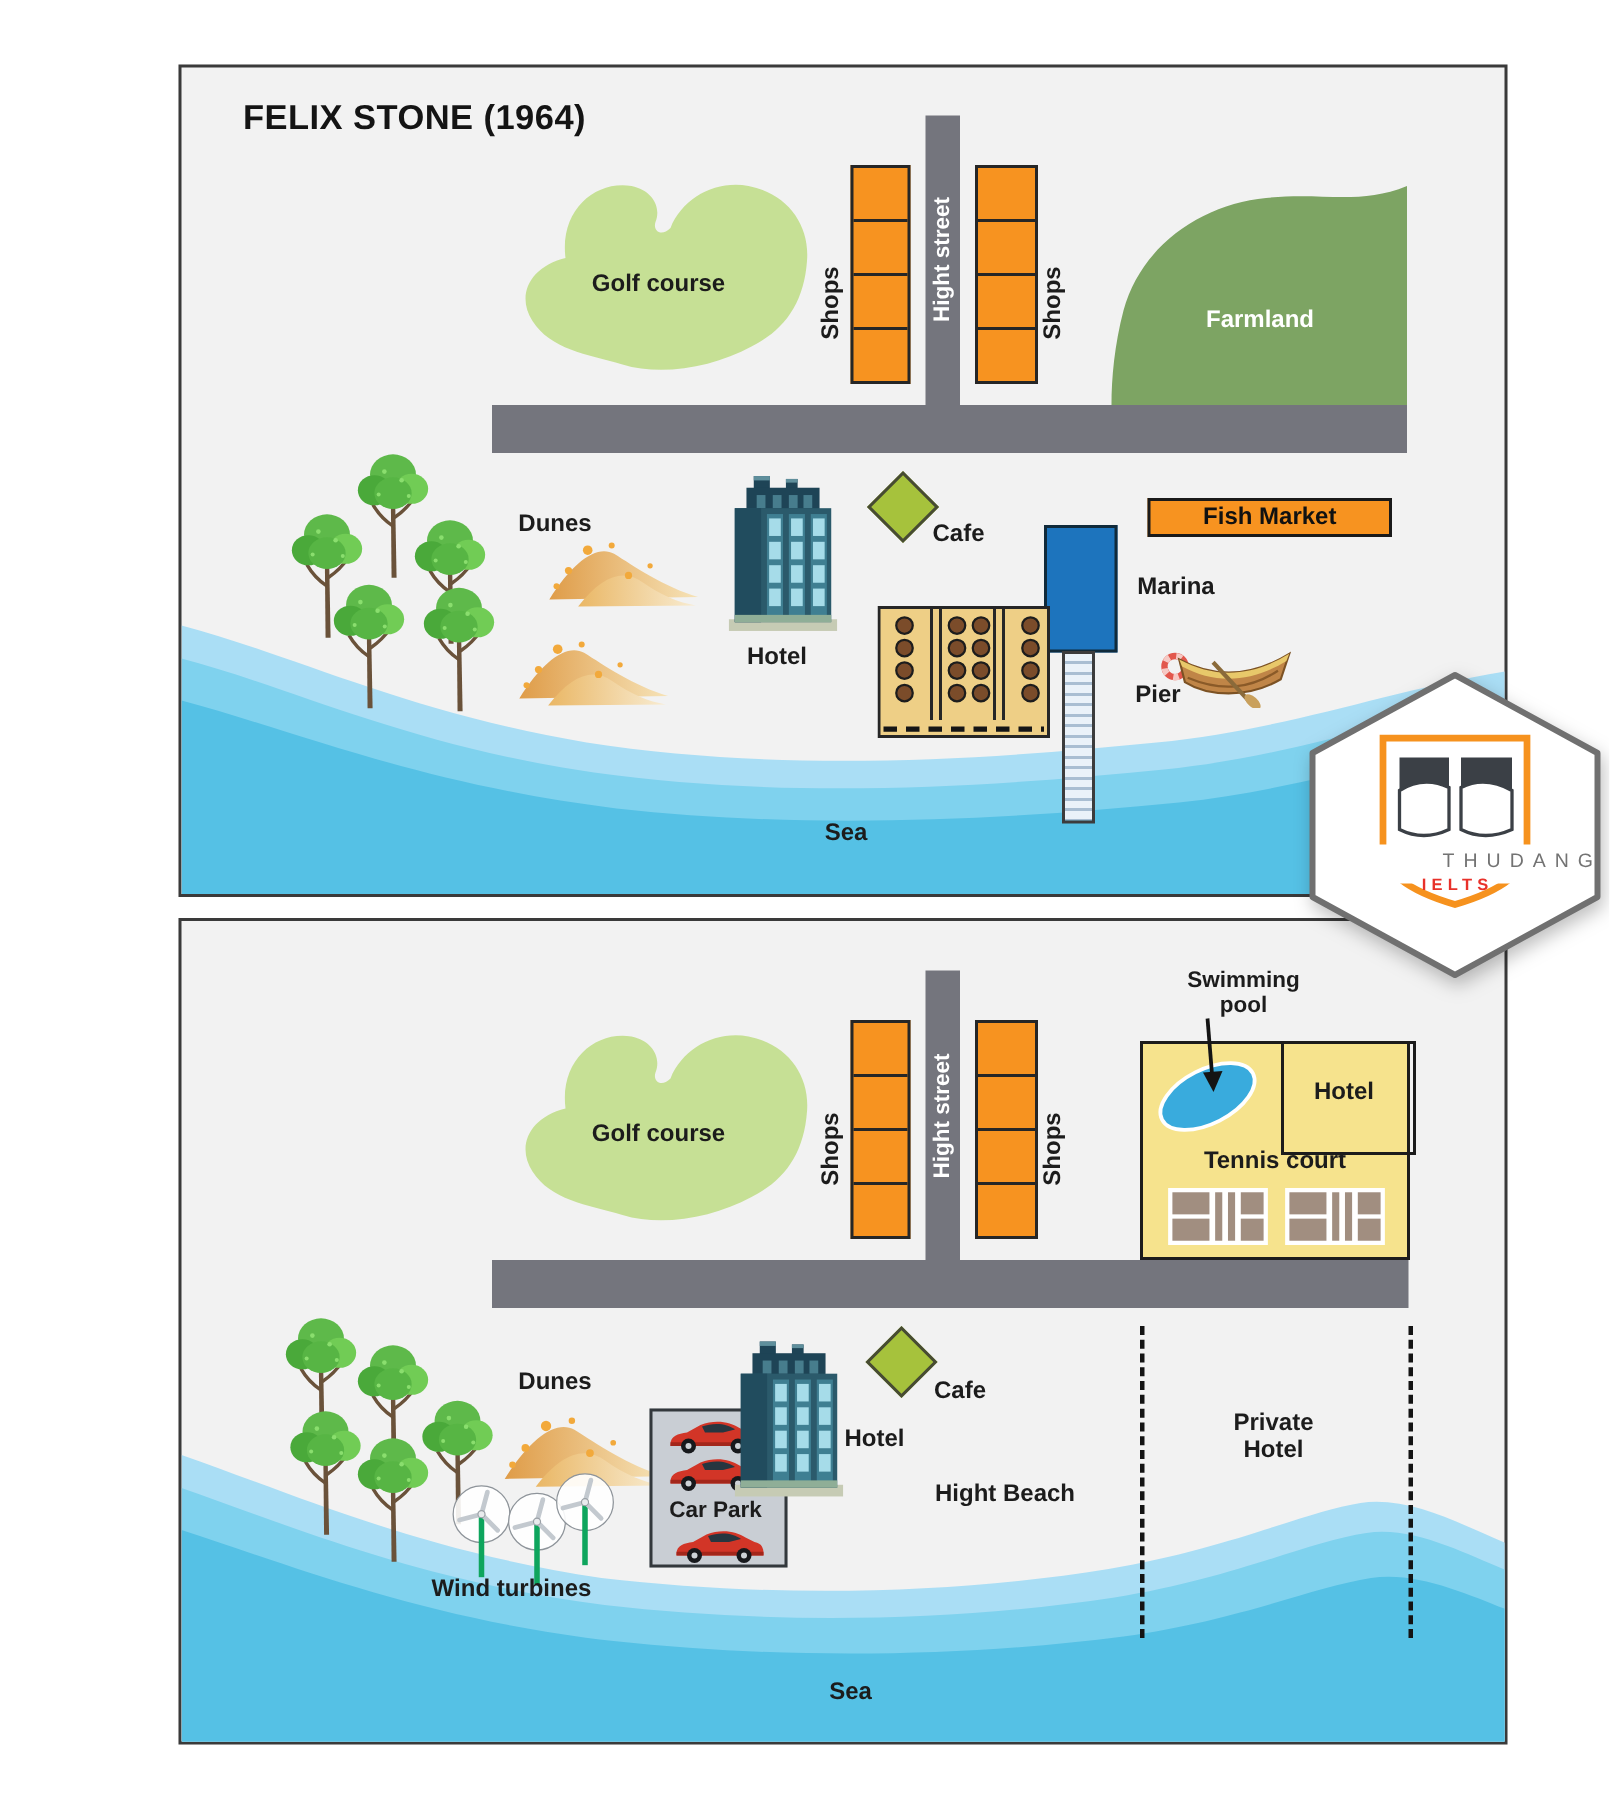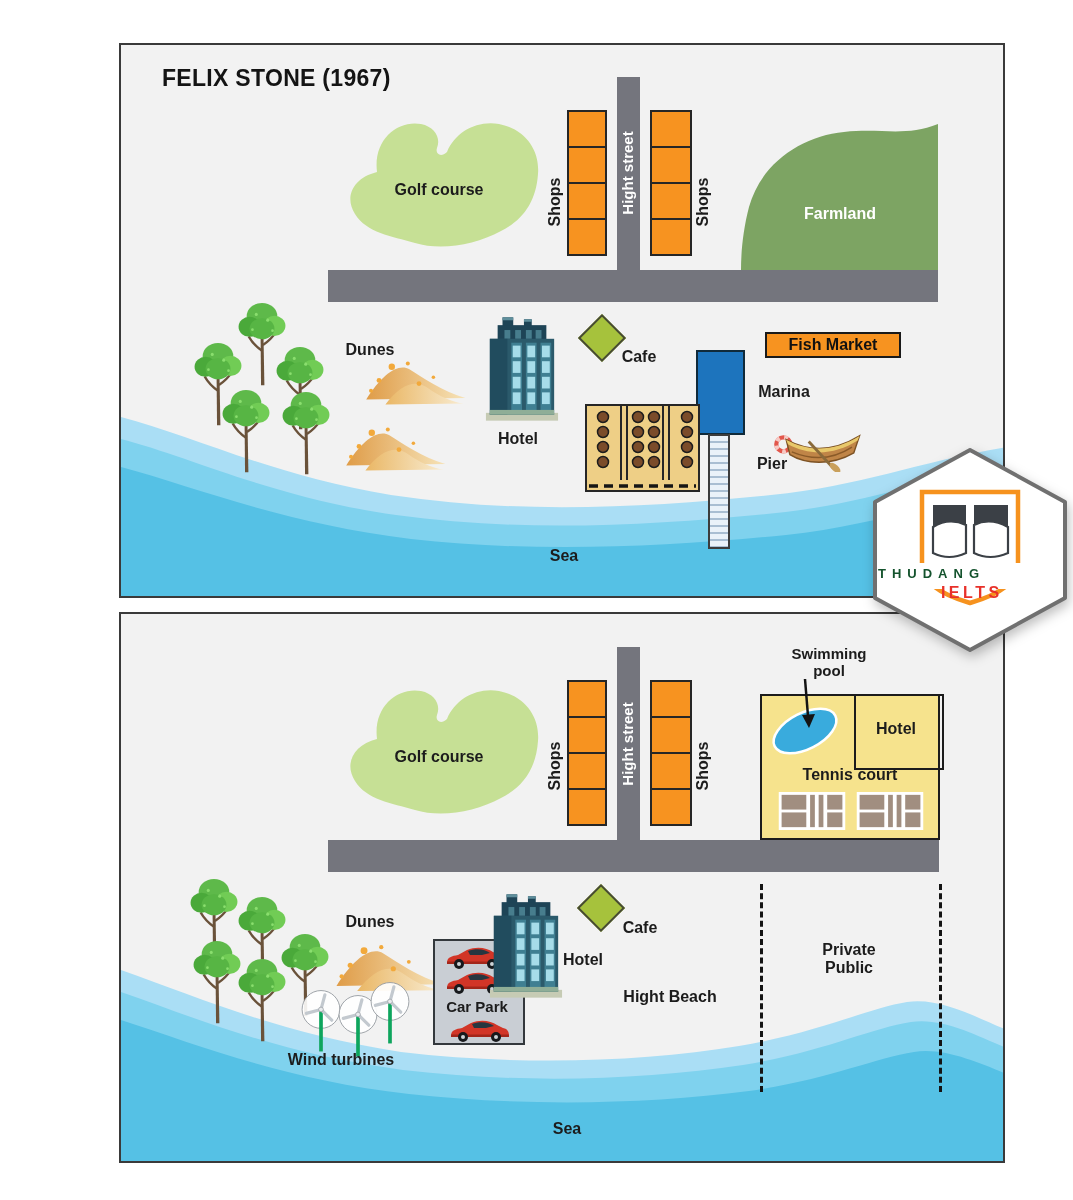--- a/index.html
+++ b/index.html
@@ -23,24 +23,24 @@
   .diamond { position: absolute; width: 34px; height: 34px; background: #a6c23c; border: 2px solid #474b33; transform: rotate(45deg); }
   .marina { position: absolute; background: #1d74bd; border: 2px solid #102a3a; }
   .pier { position: absolute; border: 2px solid #3c3c3c;
           background: repeating-linear-gradient(180deg, #eaf2f9 0 5px, #a9bed2 5px 7px); }
   .dash-v { position: absolute; width: 0; border-left: 3px dashed #141414; }
   .resort { position: absolute; background: #f6e38d; border: 2px solid #1c1c1c; }
   .hotelbox { position: absolute; border: 2px solid #1c1c1c; }
   .carpark { position: absolute; background: #c9ced4; border: 2px solid #33383c; }
   .logo { position: absolute; width: 196px; height: 206px; }
   .logo > svg { position: absolute; left: 0; top: 0; filter: drop-shadow(2px 5px 6px rgba(0,0,0,.25)); }
-  .brand { position: absolute; left: 0; width: 196px; top: 119px; text-align: left; font-weight: 700;
-           font-size: 13px; letter-spacing: 6px; color: #14532d; text-indent: 6px; }
+  .brand { position: absolute; left: 0; width: 196px; top: 119px; text-align: right; font-weight: 400;
+           font-size: 13px; letter-spacing: 6px; color: #737373; text-indent: 6px; }
   .ielts { position: absolute; left: 0; width: 196px; top: 137px; text-align: center; font-weight: 700;
-           font-size: 16px; letter-spacing: 3.5px; color: #e8312a; text-indent: 3.5px; }
+           font-size: 11px; letter-spacing: 3.5px; color: #e8312a; text-indent: 3.5px; }
 </style>
 </head>
 <body>
 
 <svg width="0" height="0" style="position:absolute" aria-hidden="true">
   <defs>
     <linearGradient id="gsand" x1="0" y1="0" x2="1" y2="0">
       <stop offset="0" stop-color="#df9c48"></stop>
         <stop offset="1" stop-color="#f6e3b8"></stop>
     </linearGradient>
@@ -205,21 +205,21 @@
         <use href="#sym-dune"></use>
       </svg>
     <svg class="abs" style="left:222px;top:374px" width="104" height="58">
         <use href="#sym-dune"></use>
       </svg>
 
     <svg class="abs" style="left:363px;top:270px" width="76" height="108">
         <use href="#sym-hotel"></use>
       </svg>
     <div class="diamond" style="left:464px;top:276px"></div>
-    <div class="fish" style="left:644px;top:287px;width:136px;height:26px">Fish Market</div>
+    <div class="fish" style="left:644px;top:287px;width:163px;height:26px">Fish Market</div>
     <div class="marina" style="left:575px;top:305px;width:49px;height:85px"></div>
 
     <svg class="abs" style="left:464px;top:359px" width="115" height="88">
       <rect x="1" y="1" width="113" height="86" fill="#eecf86" stroke="#262626" stroke-width="2"></rect>
       <g stroke="#262626" stroke-width="2">
         <line x1="36" y1="2" x2="36" y2="76"></line>
           <line x1="42" y1="2" x2="42" y2="76"></line>
         <line x1="78" y1="2" x2="78" y2="76"></line>
           <line x1="84" y1="2" x2="84" y2="76"></line>
       </g>
@@ -242,21 +242,21 @@
           <circle cx="102" cy="58" r="5.5"></circle>
       </g>
       <line x1="4" y1="82" x2="111" y2="82" stroke="#151515" stroke-width="3.5" stroke-dasharray="9 6"></line>
     </svg>
 
     <div class="pier" style="left:587px;top:389px;width:22px;height:115px"></div>
     <svg class="abs" style="left:652px;top:383px" width="94" height="44">
         <use href="#sym-boat"></use>
       </svg>
 
-    <div class="title" style="left:41px;top:20px">FELIX STONE (1967)</div>
+    <div class="title" style="left:41px;top:20px">FELIX STONE (1964)</div>
     <div class="lbl" style="left:318px;top:145px">Golf course</div>
     <div class="lbl v" style="left:434px;top:157px">Shops</div>
     <div class="lbl v white s15" style="left:507px;top:128px">Hight street</div>
     <div class="lbl v" style="left:582px;top:157px">Shops</div>
     <div class="lbl white" style="left:719px;top:169px">Farmland</div>
     <div class="lbl" style="left:249px;top:305px">Dunes</div>
     <div class="lbl" style="left:397px;top:394px">Hotel</div>
     <div class="lbl" style="left:518px;top:312px">Cafe</div>
     <div class="lbl" style="left:663px;top:347px">Marina</div>
     <div class="lbl" style="left:651px;top:419px">Pier</div>
@@ -359,21 +359,21 @@
     <div class="lbl v" style="left:582px;top:152px">Shops</div>
     <div class="lbl wrap s15" style="left:708px;top:48px;width:100px">Swimming pool</div>
     <div class="lbl" style="left:775px;top:115px">Hotel</div>
     <div class="lbl" style="left:729px;top:161px">Tennis court</div>
     <div class="lbl" style="left:249px;top:308px">Dunes</div>
     <div class="lbl" style="left:220px;top:446px">Wind turbines</div>
     <div class="lbl s15" style="left:356px;top:393px">Car Park</div>
     <div class="lbl" style="left:462px;top:346px">Hotel</div>
     <div class="lbl" style="left:519px;top:314px">Cafe</div>
     <div class="lbl" style="left:549px;top:383px">Hight Beach</div>
-    <div class="lbl wrap" style="left:728px;top:345px;width:90px">Private Public</div>
+    <div class="lbl wrap" style="left:728px;top:345px;width:90px">Private Hotel</div>
     <div class="lbl" style="left:446px;top:515px;font-weight:600">Sea</div>
   </div>
 
   <div class="logo" style="left:872px;top:447px">
     <svg width="196" height="206" viewBox="0 0 196 206">
       <polygon points="98,3 193,55 193,151 98,203 3,151 3,55" fill="#ffffff" stroke="#707070" stroke-width="4" stroke-linejoin="round"></polygon>
       <path d="M44,45 H140 V118 Q140,142 92,156 Q44,142 44,118 Z" fill="none" stroke="#f6921e" stroke-width="4.5" transform="translate(6,0)"></path>
       <rect x="26" y="116" width="144" height="26" fill="#ffffff"></rect>
       <g transform="translate(6,0)">
         <path d="M55,58 L88,58 L88,78 Q71,70 55,80 Z" fill="#3b4046"></path>

